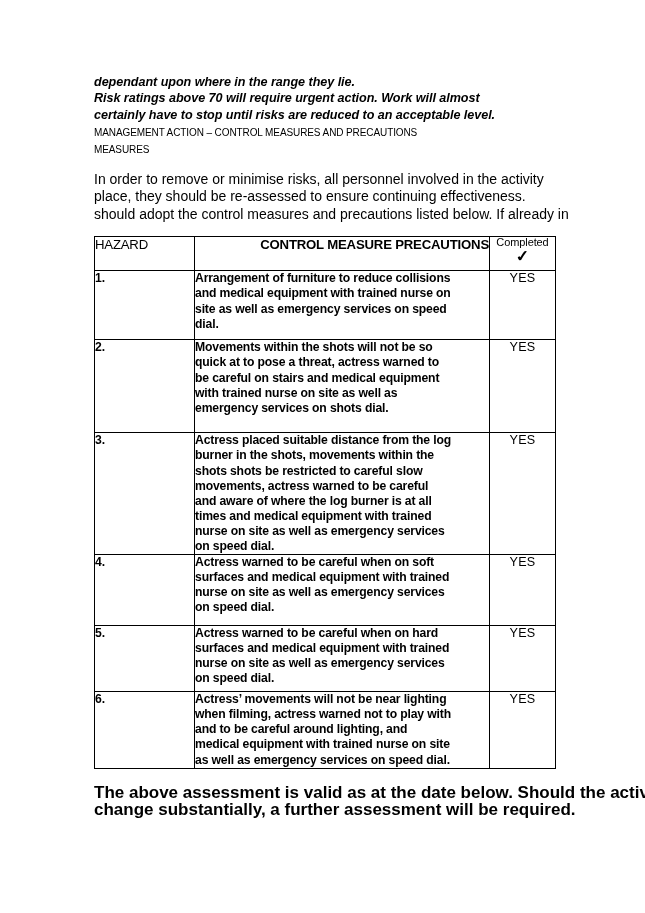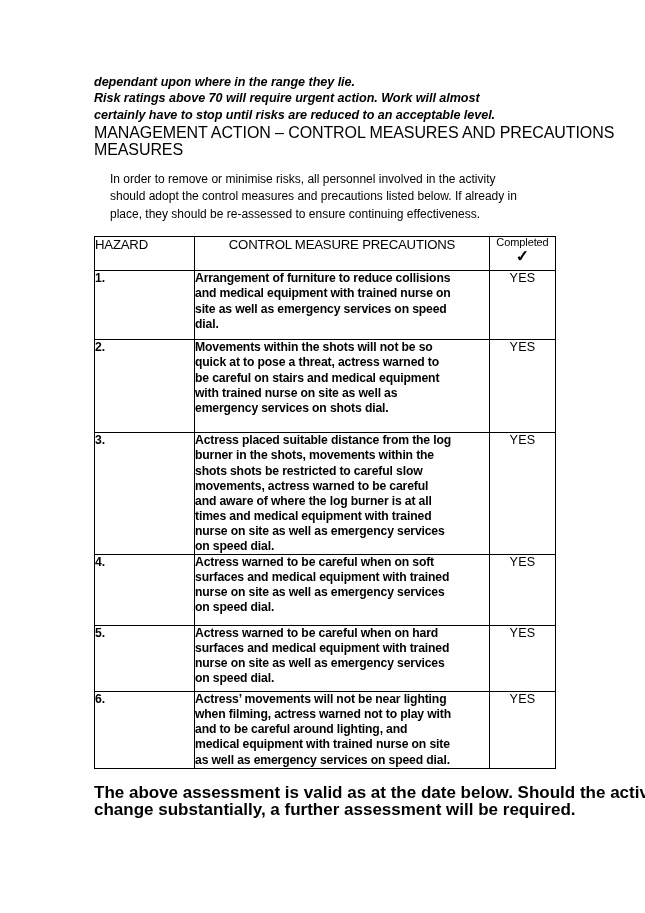--- a/index.html
+++ b/index.html
@@ -34,34 +34,33 @@
     font-weight: bold;
     font-style: italic;
     font-size: 12.6px;
     line-height: 16.3px;
     letter-spacing: -0.05px;
   }
   .carryover div { white-space: nowrap; }
 
   
   .section-heading {
-    font-size: 16px;
+    font-size: 10px;
     line-height: 17px;
     letter-spacing: -0.1px;
     margin-top: 1px;
   }
   .section-heading div { white-space: nowrap; }
 
   
   .intro-para {
-    font-size: 12px;
+    font-size: 14px;
     line-height: 17.5px;
     margin-top: 13px;
     width: 460px;
-    margin-left: 16px;
   }
   .intro-para div { white-space: nowrap; }
 
   
   .risk-table {
     margin-top: 13px;
     border-collapse: collapse;
     width: 461px;
     table-layout: fixed;
   }
@@ -78,22 +77,22 @@
   .hdr-hazard {
     font-size: 13.2px;
     font-weight: normal;
     text-align: left;
     padding: 3px 0 0 5px;
     height: 33px;
     letter-spacing: -0.2px;
   }
   .hdr-measure {
     font-size: 13.2px;
-    font-weight: normal;
-    text-align: center;
+    font-weight: bold;
+    text-align: right;
     padding: 3px 0 0 0;
     letter-spacing: -0.2px;
   }
   .hdr-complete {
     font-weight: normal;
     text-align: center;
     padding: 1px 0 0 0;
     line-height: 1;
   }
   .completed-label {
@@ -162,22 +161,22 @@
       <div>certainly have to stop until risks are reduced to an acceptable level.</div>
     </div>
 
     <div class="section-heading">
       <div>MANAGEMENT ACTION – CONTROL MEASURES AND PRECAUTIONS</div>
       <div>MEASURES</div>
     </div>
 
     <div class="intro-para">
       <div>In order to remove or minimise risks, all personnel involved in the activity</div>
+      <div>place, they should be re-assessed to ensure continuing effectiveness.</div>
       <div>should adopt the control measures and precautions listed below. If already in</div>
-      <div>place, they should be re-assessed to ensure continuing effectiveness.</div>
     </div>
 
     <table class="risk-table">
       <colgroup>
         <col class="col-hazard">
         <col class="col-measure">
         <col class="col-complete">
       </colgroup>
       <thead>
         <tr>

